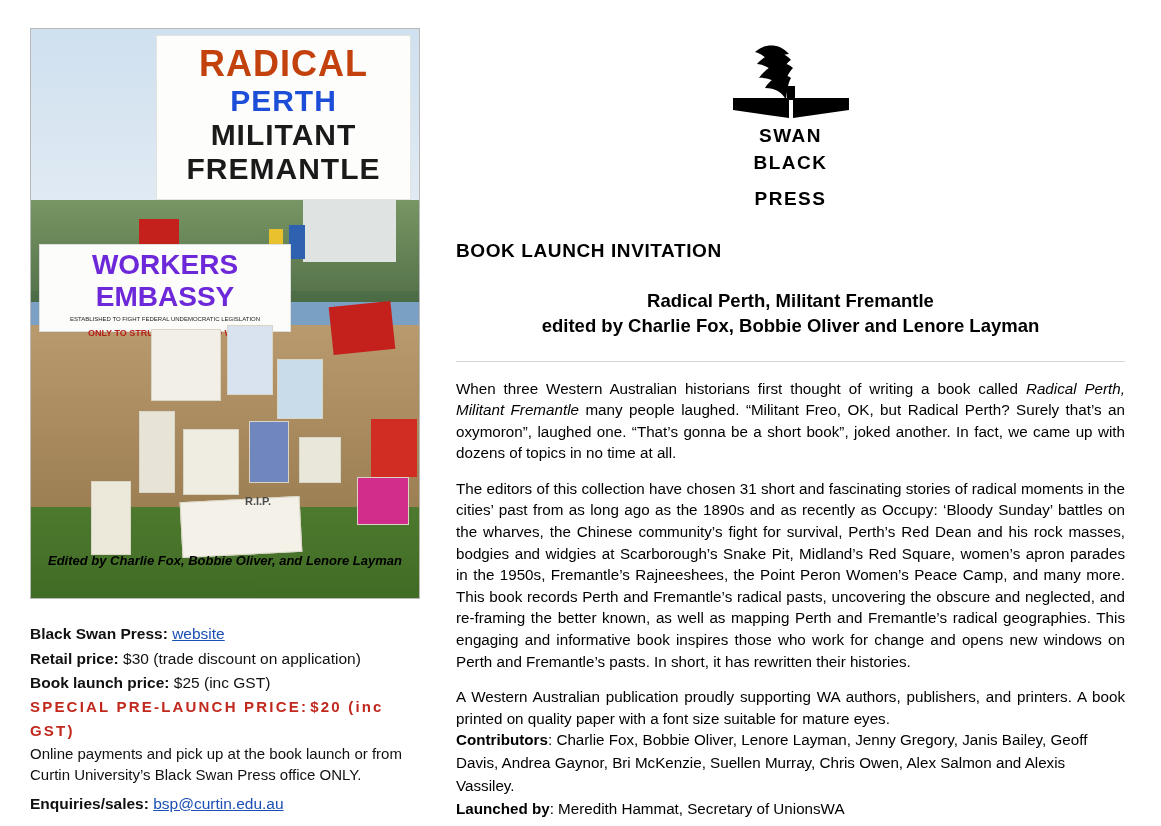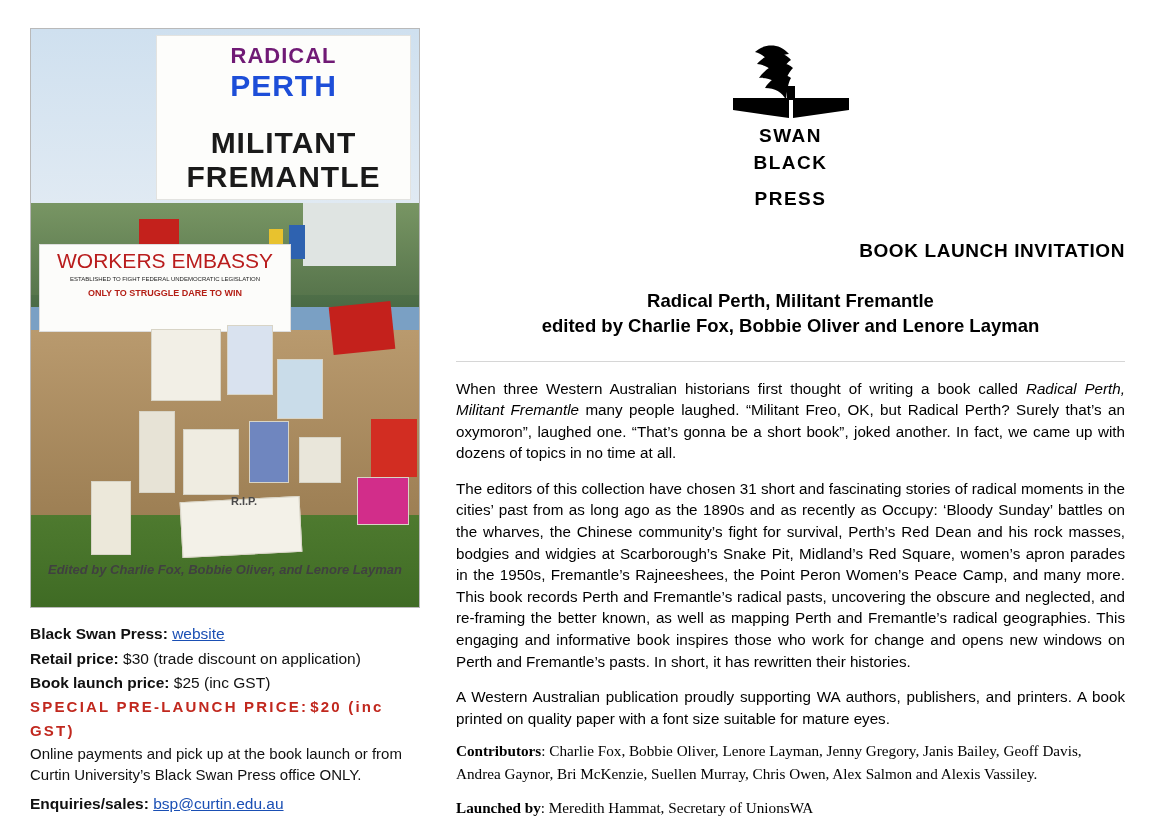--- a/index.html
+++ b/index.html
@@ -76,37 +76,37 @@
     text-align: center;
     padding-top: 8px;
     box-sizing: border-box;
   }
   .cover .title-sign .ln {
     font-family: "Liberation Sans", sans-serif;
     font-weight: bold;
     letter-spacing: 1px;
     line-height: 1.12;
   }
-  .cover .ln1 { font-size: 22px; color: #701a75; }
+  .cover .ln1 { font-size: 36px; color: #c2410c; }
   .cover .ln2 { font-size: 30px; color: #1d4ed8; }
-  .cover .ln3 { font-size: 30px; color: #1a1a1a; margin-top: 24px;}
+  .cover .ln3 { font-size: 30px; color: #1a1a1a; margin-top: 0;}
   .cover .ln4 { font-size: 30px; color: #1a1a1a; }
   
   .cover .banner {
     position: absolute;
     left: 8px; top: 215px;
     width: 252px; height: 88px;
     background: #fcfcfa;
     border: 1px solid #ddd;
     box-sizing: border-box;
     padding: 4px 6px;
     text-align: center;
   }
   .cover .banner .b1 {
-    font-weight: normal; font-size: 21px; color: #b91c1c; letter-spacing: 0px;
+    font-weight: bold; font-size: 28px; color: #6d28d9; letter-spacing: 0px;
   }
   .cover .banner .b2 {
     font-size: 6px; color: #232323; margin-top: 3px; line-height: 1.25;
   }
   .cover .banner .b3 {
     font-size: 9px; color: #b41f16; font-weight: bold; margin-top: 4px;
   }
   
   .cover .flag {
     position: absolute;
@@ -128,36 +128,36 @@
   .cover .p2 { left: 196px; top: 296px; width: 46px; height: 70px; background:#d9e2ef;}
   .cover .p3 { left: 246px; top: 330px; width: 46px; height: 60px; background:#c9dce9;}
   .cover .p4 { left: 108px; top: 382px; width: 36px; height: 82px; background:#e7e3d6;}
   .cover .p5 { left: 152px; top: 400px; width: 56px; height: 66px; background:#efece1;}
   .cover .p6 { left: 218px; top: 392px; width: 40px; height: 62px; background:#6f86bf;}
   .cover .p7 { left: 268px; top: 408px; width: 42px; height: 46px; background:#e9e6da;}
   .cover .p8 { left: 326px; top: 448px; width: 52px; height: 48px; background:#d22d8a;}
   .cover .p9 { left: 150px; top: 470px; width: 120px; height: 56px; background:#f3f1e8; transform: rotate(-3deg); }
   .cover .p10 { left: 60px; top: 452px; width: 40px; height: 74px; background:#ece8da;}
   .cover .rip {
-    position: absolute; left: 200px; top: 466px;
+    position: absolute; left: 214px; top: 466px;
     font-size: 11px; font-weight: bold; color: #4a4a4a;
   }
   
   .cover .editors {
     position: absolute;
     left: 0; right: 0; bottom: 30px;
     text-align: center;
     font-size: 13px;
     font-weight: bold;
-    color: #404040;
+    color: #000000;
     font-style: italic;
   }
 
   .left-text {
-    margin-top: 14px;
+    margin-top: 23px;
     font-size: 15.5px;
     line-height: 1.5;
     color: #111;
   }
   .left-text .row { margin-bottom: 1px; }
   .left-text b { font-weight: bold; }
   .lk {
     color: #1a4fb4;
     text-decoration: underline;
   }
@@ -181,21 +181,21 @@
   }
   .logo-wrap svg { display: inline-block; }
   .logo-text {
     margin-top: 6px;
     font-weight: bold;
     font-size: 19px;
     letter-spacing: 1.5px;
     line-height: 1.08;
   }
   .invitation-title {
-    text-align: right;
+    text-align: left;
     font-weight: bold;
     font-size: 19px;
     letter-spacing: .6px;
     margin-top: 30px;
   }
   .book-title {
     text-align: center;
     font-weight: bold;
     font-size: 18.5px;
     margin-top: 26px;
@@ -210,22 +210,20 @@
     line-height: 1.42;
     text-align: justify;
     margin: 14px 0 0 0;
   }
   p.body.first { margin-top: 16px; }
   .it { font-style: italic; }
   .lbl { font-weight: bold; }
   .detail {
     font-size: 15.2px;
     line-height: 1.5;
-    margin-top: 11px;
-    font-family: Liberation Serif, serif;
   }
 </style>
 </head>
 <body>
 
 <div class="page">
 
   <div class="left-col">
 
     <div class="cover">

